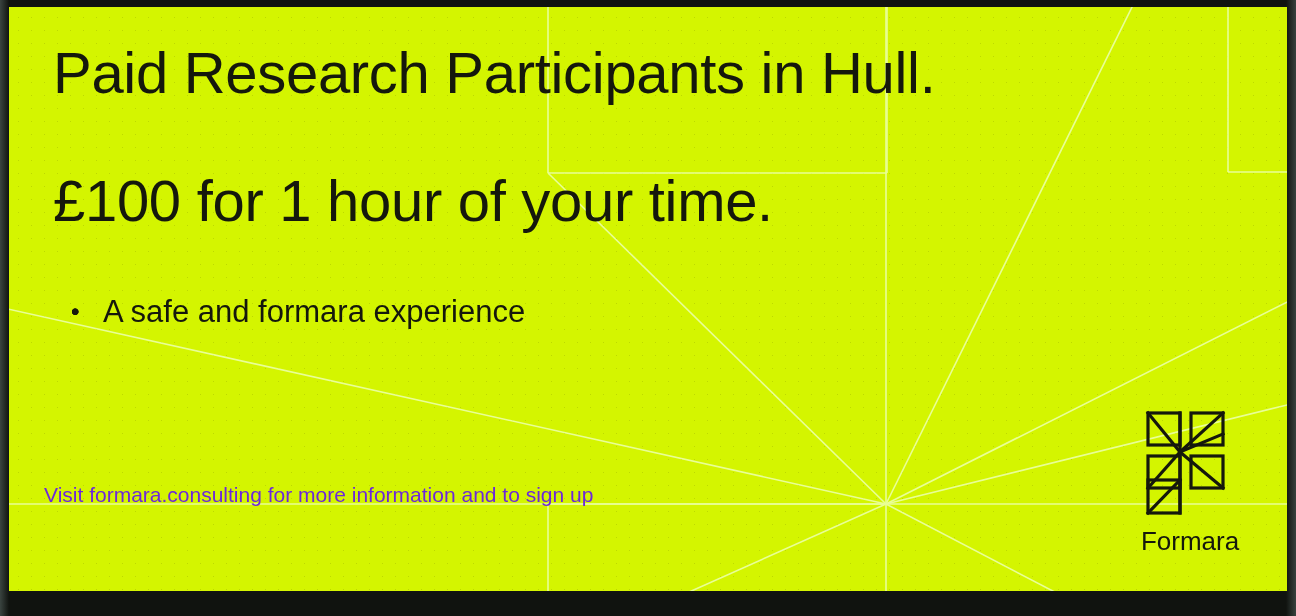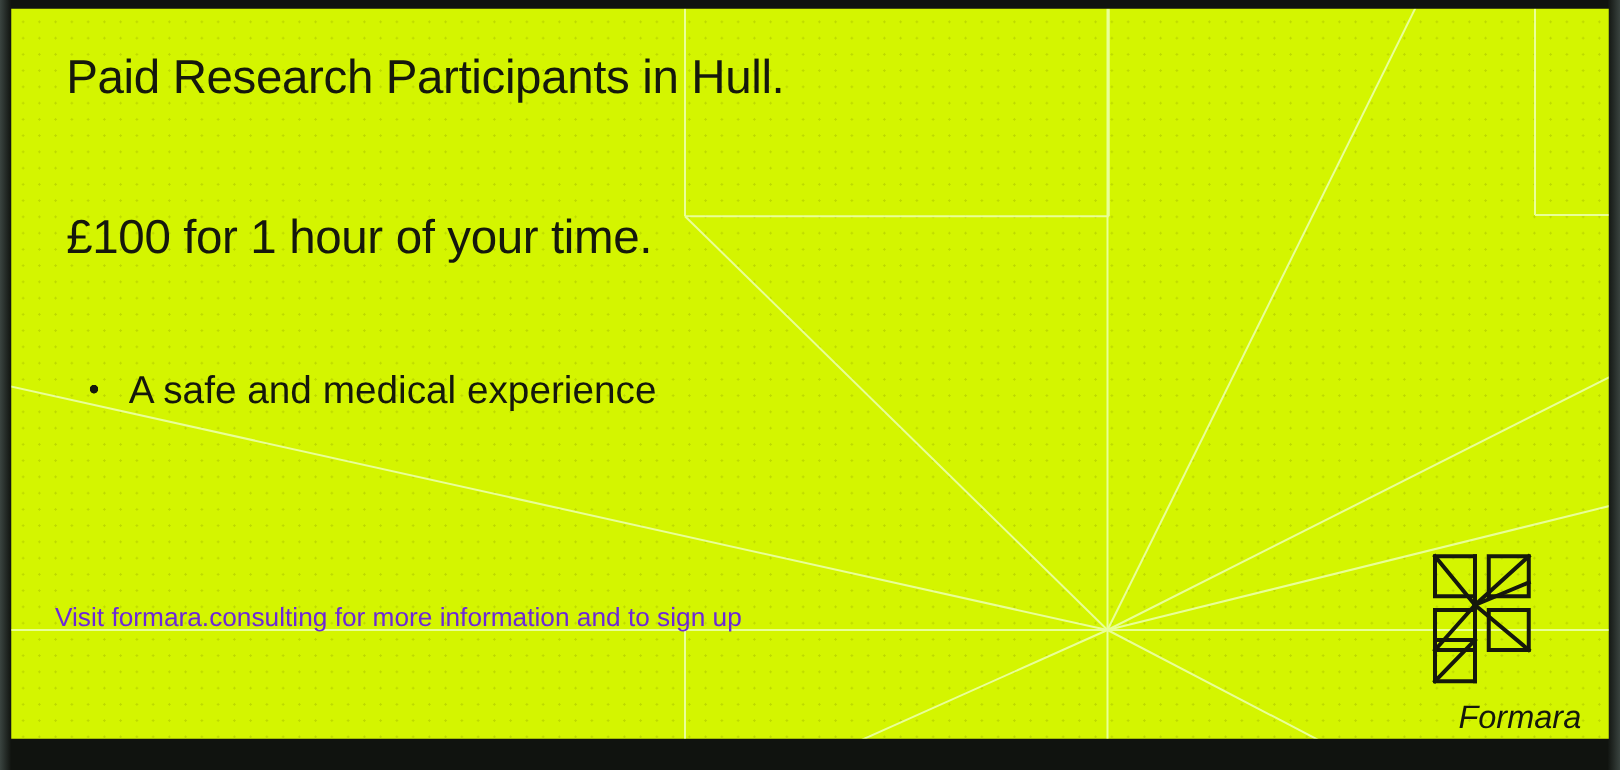--- a/index.html
+++ b/index.html
@@ -68,21 +68,21 @@
     position: absolute;
     left: 0; top: 0;
     width: 100%;
     height: 100%;
     color: #111409;
   }
 
   .headline {
     position: absolute;
     left: 44px;
-    font-size: 38px;
+    font-size: 58px;
     font-weight: 400;
     letter-spacing: -0.3px;
     line-height: 1.05;
     white-space: nowrap;
     color: #15180c;
   }
   #headline-1 { top: 36px; }
   #headline-2 { top: 164px; }
 
   #bullet-list {
@@ -116,24 +116,23 @@
     font-size: 21px;
     line-height: 44px;
     white-space: nowrap;
     color: #6d28d9;
   }
 
   
   #logo {
     position: absolute;
     right: 22px;
-    bottom: 4px;
+    bottom: 36px;
     width: 150px;
-    text-align: right;
-    font-style: italic;
+    text-align: center;
   }
   #logo-mark {
     display: block;
     margin-left: 28px;
     margin-bottom: 10px;
   }
   #logo-wordmark {
     font-size: 26px;
     line-height: 28px;
     color: #15180c;
@@ -183,21 +182,21 @@
 
       <ul id="bullet-list">
         <li>
           <span class="bullet-dot">•</span>
         </li>
         <li>
           <span class="bullet-dot">•</span>
         </li>
         <li>
           <span class="bullet-dot">•</span>
-          <span>A safe and medical experience</span>
+          <span>A safe and formara experience</span>
         </li>
       </ul>
 
       <div id="cta-line">Visit formara.consulting for more information and to sign up</div>
 
       <div id="logo">
         <svg id="logo-mark" width="90" height="108" viewBox="0 0 90 108">
           <g stroke="#15180c" stroke-width="3.2" fill="none" stroke-linecap="square" stroke-linejoin="miter">
 
             <rect x="5" y="4" width="32" height="32"></rect>

